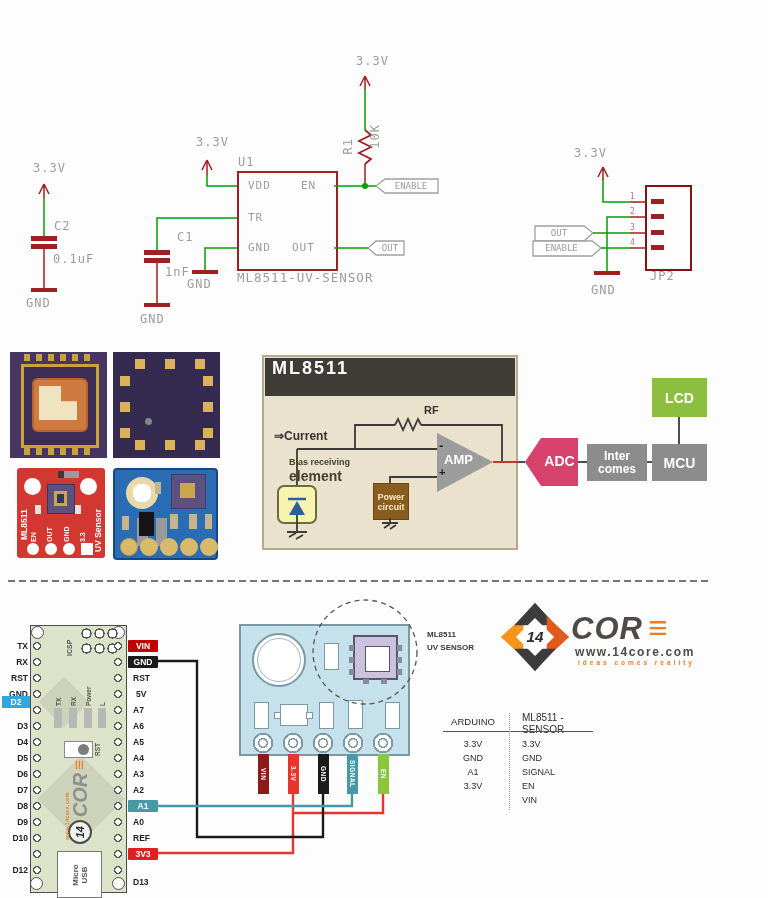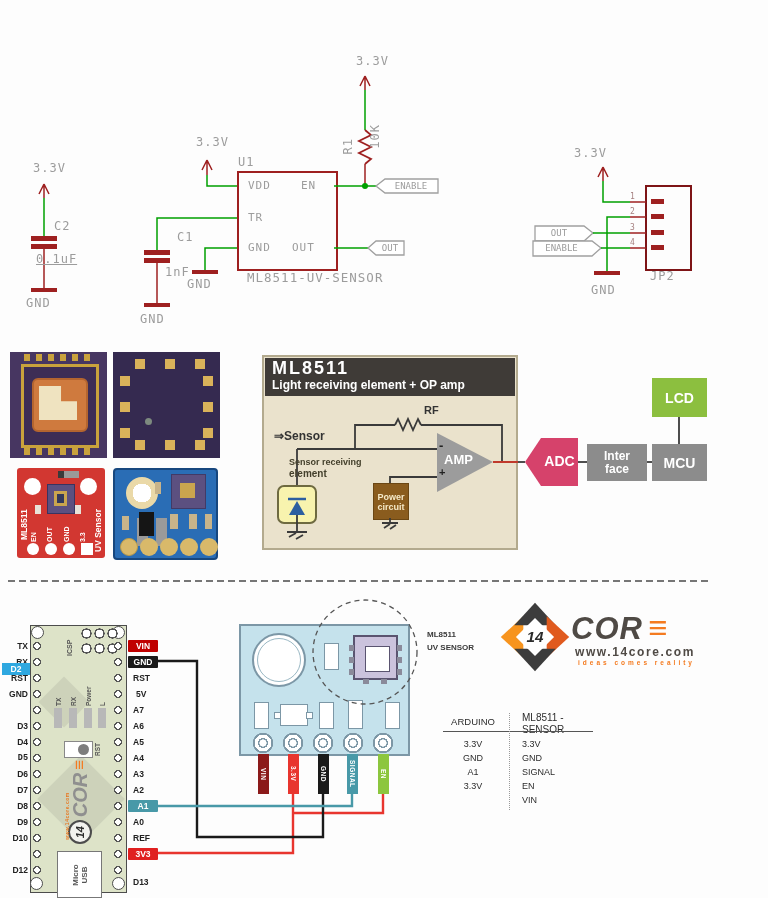--- a/index.html
+++ b/index.html
@@ -93,36 +93,36 @@
 </head>
 <body>
 
 <div id="canvas">
 
   <div class="schbox" style="left:237px;top:171px;width:97px;height:96px;"></div>
   <div class="jpbox" style="left:645px;top:185px;width:43px;height:82px;"></div>
 
   <div class="sch txt" style="left:33px;top:161px;">3.3V</div>
   <div class="sch txt" style="left:54px;top:219px;">C2</div>
-  <div class="sch txt" style="left:36px;top:252px;text-decoration:underline;">0.1uF</div>
+  <div class="sch txt" style="left:53px;top:252px;">0.1uF</div>
   <div class="sch txt" style="left:26px;top:296px;">GND</div>
 
   <div class="sch txt" style="left:196px;top:135px;">3.3V</div>
   <div class="sch txt" style="left:238px;top:155px;">U1</div>
   <div class="sch txt" style="left:177px;top:230px;">C1</div>
   <div class="sch txt" style="left:165px;top:265px;">1nF</div>
   <div class="sch txt" style="left:187px;top:277px;">GND</div>
   <div class="sch txt" style="left:140px;top:312px;">GND</div>
 
   <div class="sch txt" style="left:248px;top:179px;font-size:11px;">VDD</div>
   <div class="sch txt" style="left:301px;top:179px;font-size:11px;">EN</div>
   <div class="sch txt" style="left:248px;top:211px;font-size:11px;">TR</div>
   <div class="sch txt" style="left:248px;top:241px;font-size:11px;">GND</div>
   <div class="sch txt" style="left:292px;top:241px;font-size:11px;">OUT</div>
-  <div class="sch txt" style="left:247px;top:270px;font-size:12.5px;">ML8511-UV-SENSOR</div>
+  <div class="sch txt" style="left:237px;top:270px;font-size:12.5px;">ML8511-UV-SENSOR</div>
 
   <div class="sch rot txt" style="left:341px;top:138px;">R1</div>
   <div class="sch rot txt" style="left:368px;top:124px;">10K</div>
   <div class="sch txt" style="left:356px;top:54px;">3.3V</div>
 
   <div class="sch small txt" style="left:384px;top:181px;width:54px;text-align:center;">ENABLE</div>
   <div class="sch small txt" style="left:376px;top:243px;width:28px;text-align:center;">OUT</div>
 
   <div class="sch txt" style="left:574px;top:146px;">3.3V</div>
   <div class="sch txt" style="left:591px;top:283px;">GND</div>
@@ -182,38 +182,37 @@
     <div class="abs" style="left:7px;top:46px;width:7px;height:14px;background:#c8b48a;"></div>
     <div class="abs" style="left:55px;top:44px;width:8px;height:15px;background:#c8b48a;"></div>
     <div class="abs" style="left:74px;top:44px;width:8px;height:15px;background:#c8b48a;"></div>
     <div class="abs" style="left:90px;top:44px;width:7px;height:15px;background:#c8b48a;"></div>
     <div class="abs" style="left:5px;top:68px;width:16px;height:16px;border-radius:50%;background:#d9b96a;border:1px solid #b99a4a;box-shadow:20px 0 0 #d9b96a,40px 0 0 #d9b96a,60px 0 0 #d9b96a,80px 0 0 #d9b96a;"></div>
   </div>
 
   <div class="bd-panel"></div>
   <div class="bd-title">
     <div class="t1">ML8511</div>
-    <div class="t2">Light receiving element + OP amp</div>
   </div>
   <div class="abs txt" style="left:424px;top:404px;font-size:11px;font-weight:bold;color:#333;z-index:10;">RF</div>
-  <div class="abs txt" style="left:274px;top:429px;font-size:12px;font-weight:bold;color:#333;z-index:10;">⇒Sensor</div>
-  <div class="abs txt" style="left:289px;top:457px;font-size:9px;font-weight:bold;color:#44402c;z-index:10;">Sensor receiving</div>
-  <div class="abs txt" style="left:289px;top:468px;font-size:10px;font-weight:bold;color:#44402c;z-index:10;">element</div>
+  <div class="abs txt" style="left:274px;top:429px;font-size:12px;font-weight:bold;color:#333;z-index:10;">⇒Current</div>
+  <div class="abs txt" style="left:289px;top:457px;font-size:9px;font-weight:bold;color:#44402c;z-index:10;">Bias receiving</div>
+  <div class="abs txt" style="left:289px;top:468px;font-size:14px;font-weight:bold;color:#44402c;z-index:10;">element</div>
   <div class="abs" style="left:277px;top:485px;width:40px;height:39px;background:#f8f3ae;border:2px solid #6e6a40;border-radius:7px;box-sizing:border-box;z-index:3;"></div>
   <div class="bd-box" style="left:373px;top:483px;width:34px;height:35px;background:#8a5c1e;border:1px solid #6b4714;color:#f5e9c8;font-size:9px;line-height:10px;">
     <span>Power</span>
     <span>circuit</span>
   </div>
   <div class="abs txt" style="left:439px;top:438px;font-size:13px;font-weight:bold;color:#222;z-index:10;">-</div>
   <div class="abs txt" style="left:439px;top:466px;font-size:11px;font-weight:bold;color:#222;z-index:10;">+</div>
   <div class="abs txt" style="left:444px;top:452px;font-size:13px;font-weight:bold;color:#fff;z-index:10;">AMP</div>
   <div class="abs txt" style="left:541px;top:453px;width:37px;text-align:center;font-size:14px;font-weight:bold;color:#fff;z-index:10;">ADC</div>
   <div class="bd-box" style="left:587px;top:444px;width:60px;height:37px;background:#8c8c8c;font-size:12px;line-height:13px;">
     <span>Inter</span>
-    <span>face</span>
+    <span>comes</span>
   </div>
   <div class="bd-box" style="left:652px;top:444px;width:55px;height:37px;background:#8c8c8c;font-size:14px;">
     <span>MCU</span>
   </div>
   <div class="bd-box" style="left:652px;top:378px;width:55px;height:39px;background:#8cbf3f;font-size:14px;">
     <span>LCD</span>
   </div>
 
   <div class="board"></div>
   <div class="hole" style="left:31px;top:626px;"></div>
@@ -253,24 +252,24 @@
     <div style="transform:rotate(-90deg);font-size:8px;font-weight:bold;color:#555;text-align:center;line-height:9px;">
       <div>Micro</div>
       <div>USB</div>
     </div>
   </div>
 
   <div class="lp txt" style="top:640px;">TX</div>
   <div class="lp txt" style="top:656px;">RX</div>
   <div class="lp txt" style="top:672px;">RST</div>
   <div class="lp txt" style="top:688px;">GND</div>
-  <div class="lp hl-d2 txt" style="top:663px;">D2</div>
+  <div class="lp hl-d2 txt" style="top:696px;">D2</div>
   <div class="lp txt" style="top:720px;">D3</div>
   <div class="lp txt" style="top:736px;">D4</div>
-  <div class="lp txt" style="top:752px;font-family:Liberation Mono, monospace;">D5</div>
+  <div class="lp txt" style="top:752px;">D5</div>
   <div class="lp txt" style="top:768px;">D6</div>
   <div class="lp txt" style="top:784px;">D7</div>
   <div class="lp txt" style="top:800px;">D8</div>
   <div class="lp txt" style="top:816px;">D9</div>
   <div class="lp txt" style="top:832px;">D10</div>
   <div class="lp txt" style="top:848px;margin-top:48px;">D11</div>
   <div class="lp txt" style="top:864px;">D12</div>
 
   <div class="rp pbox bg-vin txt" style="top:640px;">VIN</div>
   <div class="rp pbox bg-gnd txt" style="top:656px;">GND</div>

